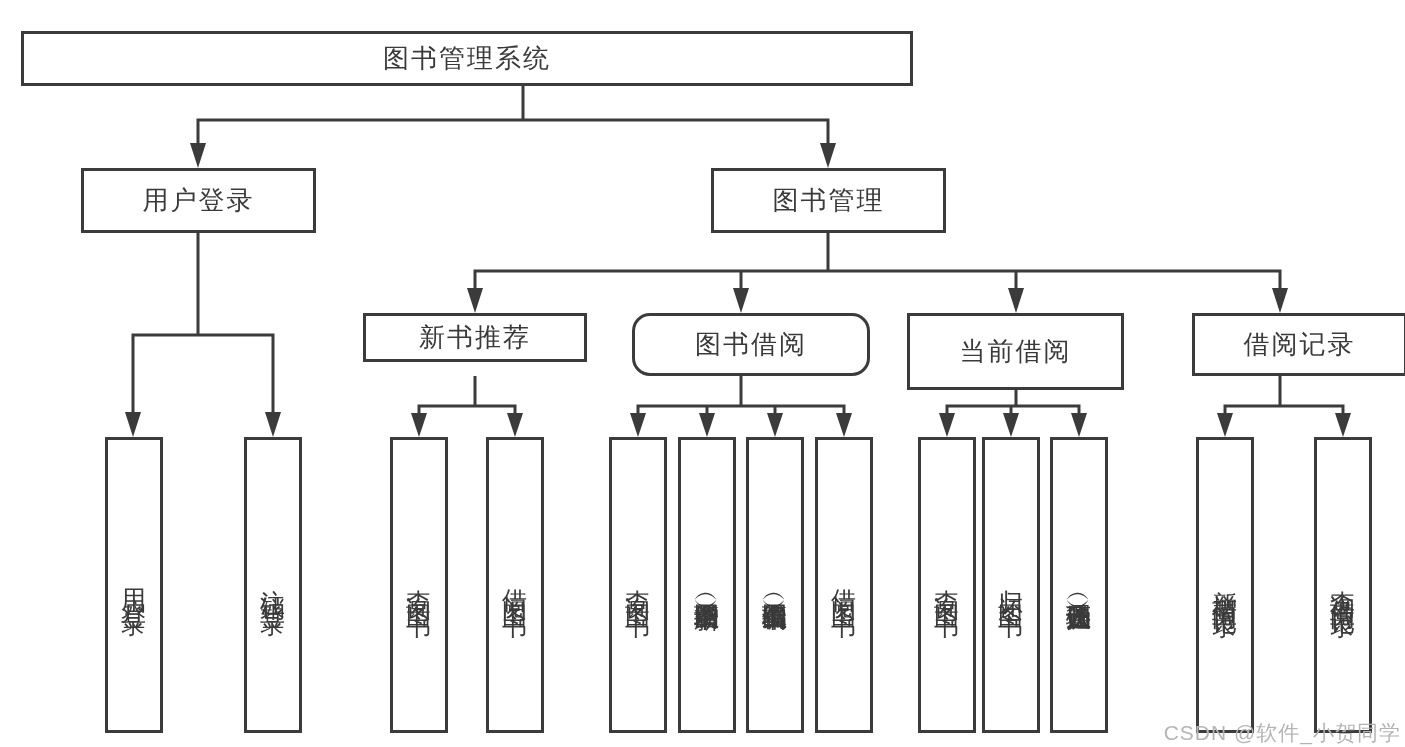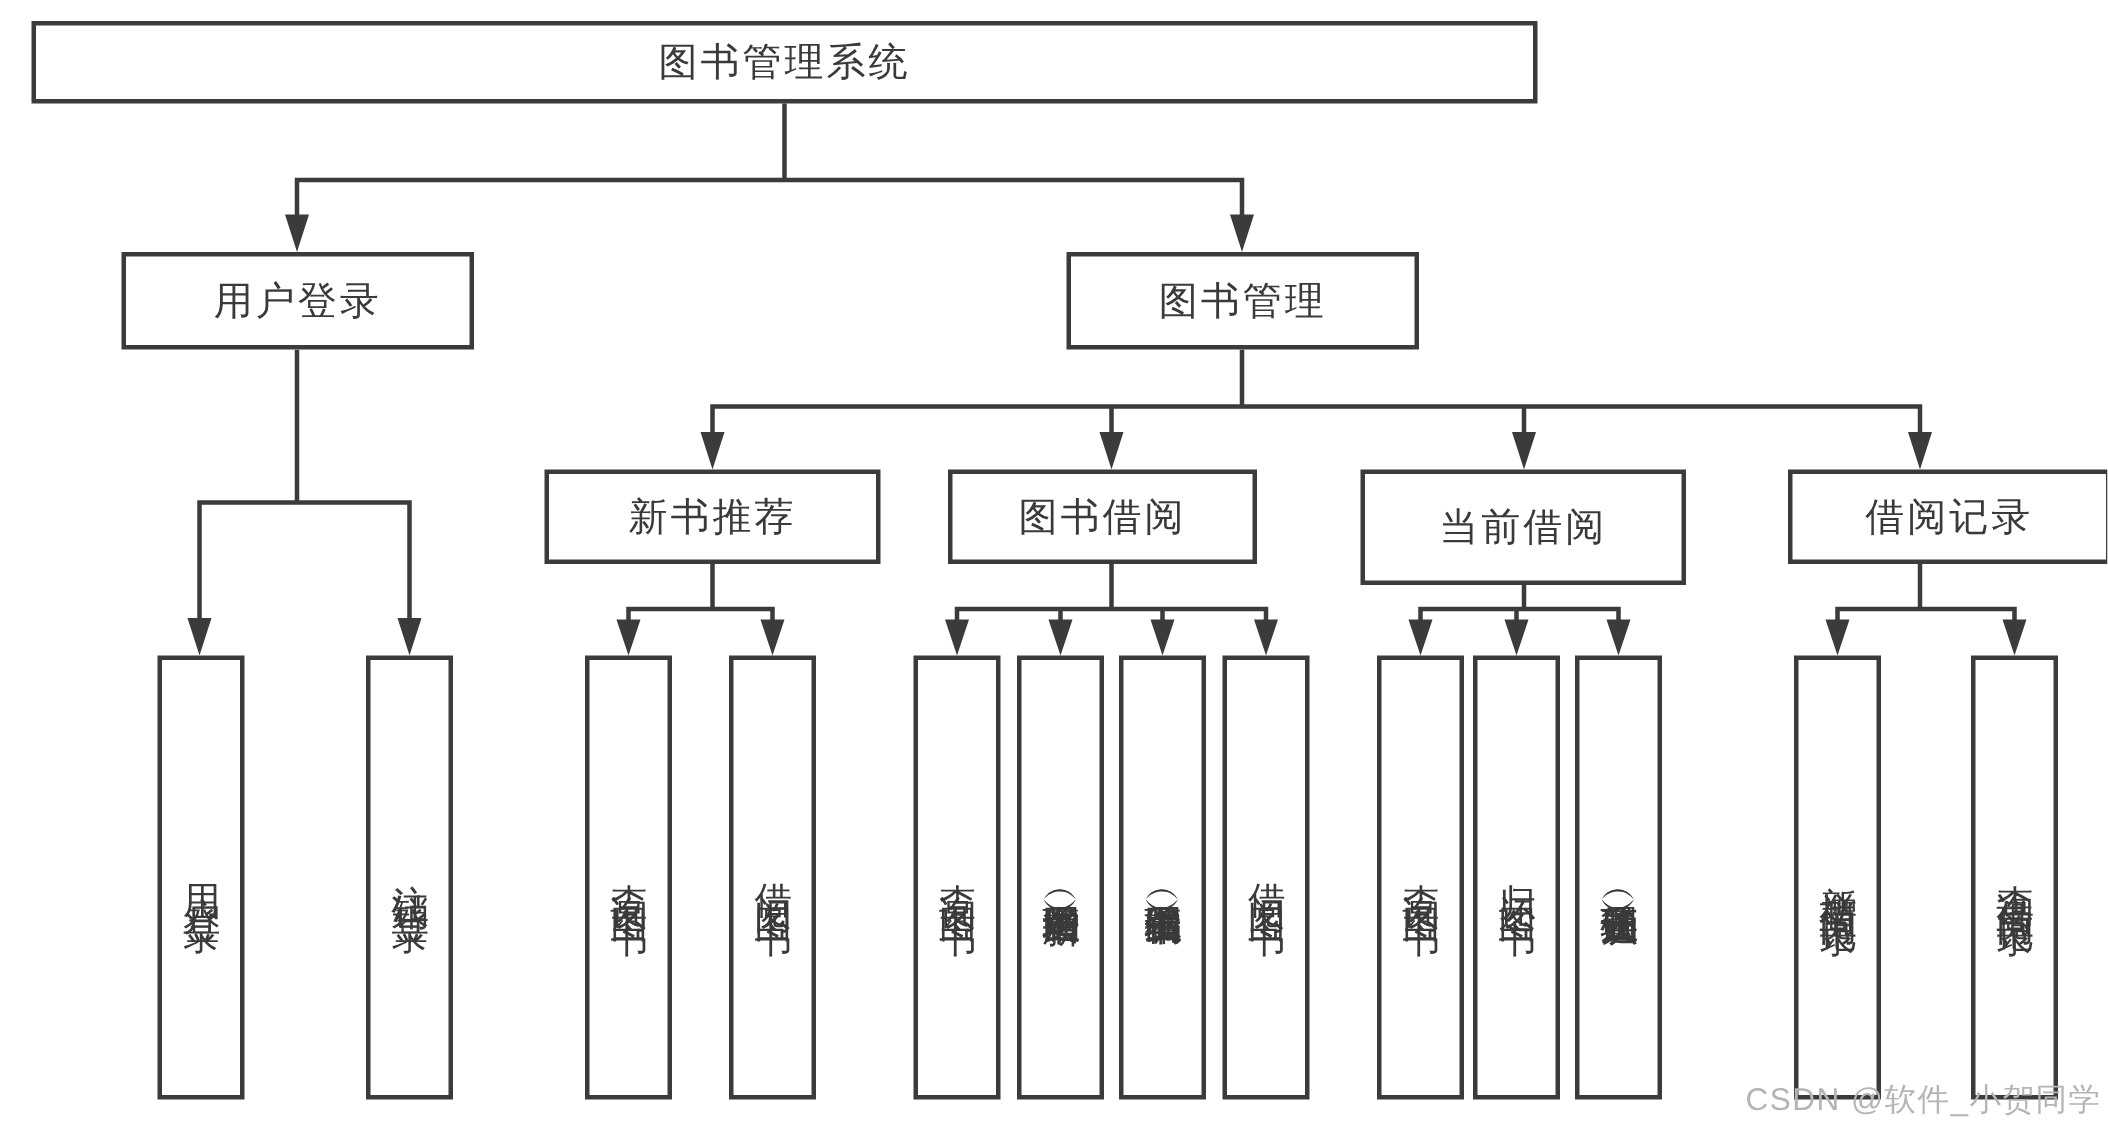--- a/index.html
+++ b/index.html
@@ -82,35 +82,35 @@
       M699 413 H715 L707 437 Z
       M767 413 H783 L775 437 Z
       M836 413 H852 L844 437 Z
       M939 413 H955 L947 437 Z
       M1003 413 H1019 L1011 437 Z
       M1071 413 H1087 L1079 437 Z
       M1217 413 H1233 L1225 437 Z
       M1335 413 H1351 L1343 437 Z"></path>
   </svg>
 
-  <div class="box hbox" style="left:21px;top:14px;width:1004px;height:55px;">
+  <div class="box hbox" style="left:21px;top:31px;width:892px;height:55px;">
     <span>图书管理系统</span>
   </div>
 
   <div class="box hbox" style="left:81px;top:168px;width:235px;height:65px;">
     <span>用户登录</span>
   </div>
   <div class="box hbox" style="left:711px;top:168px;width:235px;height:65px;">
     <span>图书管理</span>
   </div>
 
-  <div class="box hbox" style="left:363px;top:313px;width:224px;height:63px;">
+  <div class="box hbox" style="left:363px;top:313px;width:224px;height:49px;">
     <span>新书推荐</span>
   </div>
-  <div class="box hbox" style="left:632px;top:313px;width:206px;height:63px;">
+  <div class="box hbox" style="left:632px;top:313px;width:238px;height:63px;border-radius:18px;">
     <span>图书借阅</span>
   </div>
   <div class="box hbox" style="left:907px;top:313px;width:217px;height:77px;">
     <span>当前借阅</span>
   </div>
   <div class="box hbox" style="left:1172px;top:313px;width:215px;height:63px;margin-left:20px;">
     <span>借阅记录</span>
   </div>
 
   <div class="box leaf ls8" style="left:105px;top:437px;width:58px;height:296px;">

